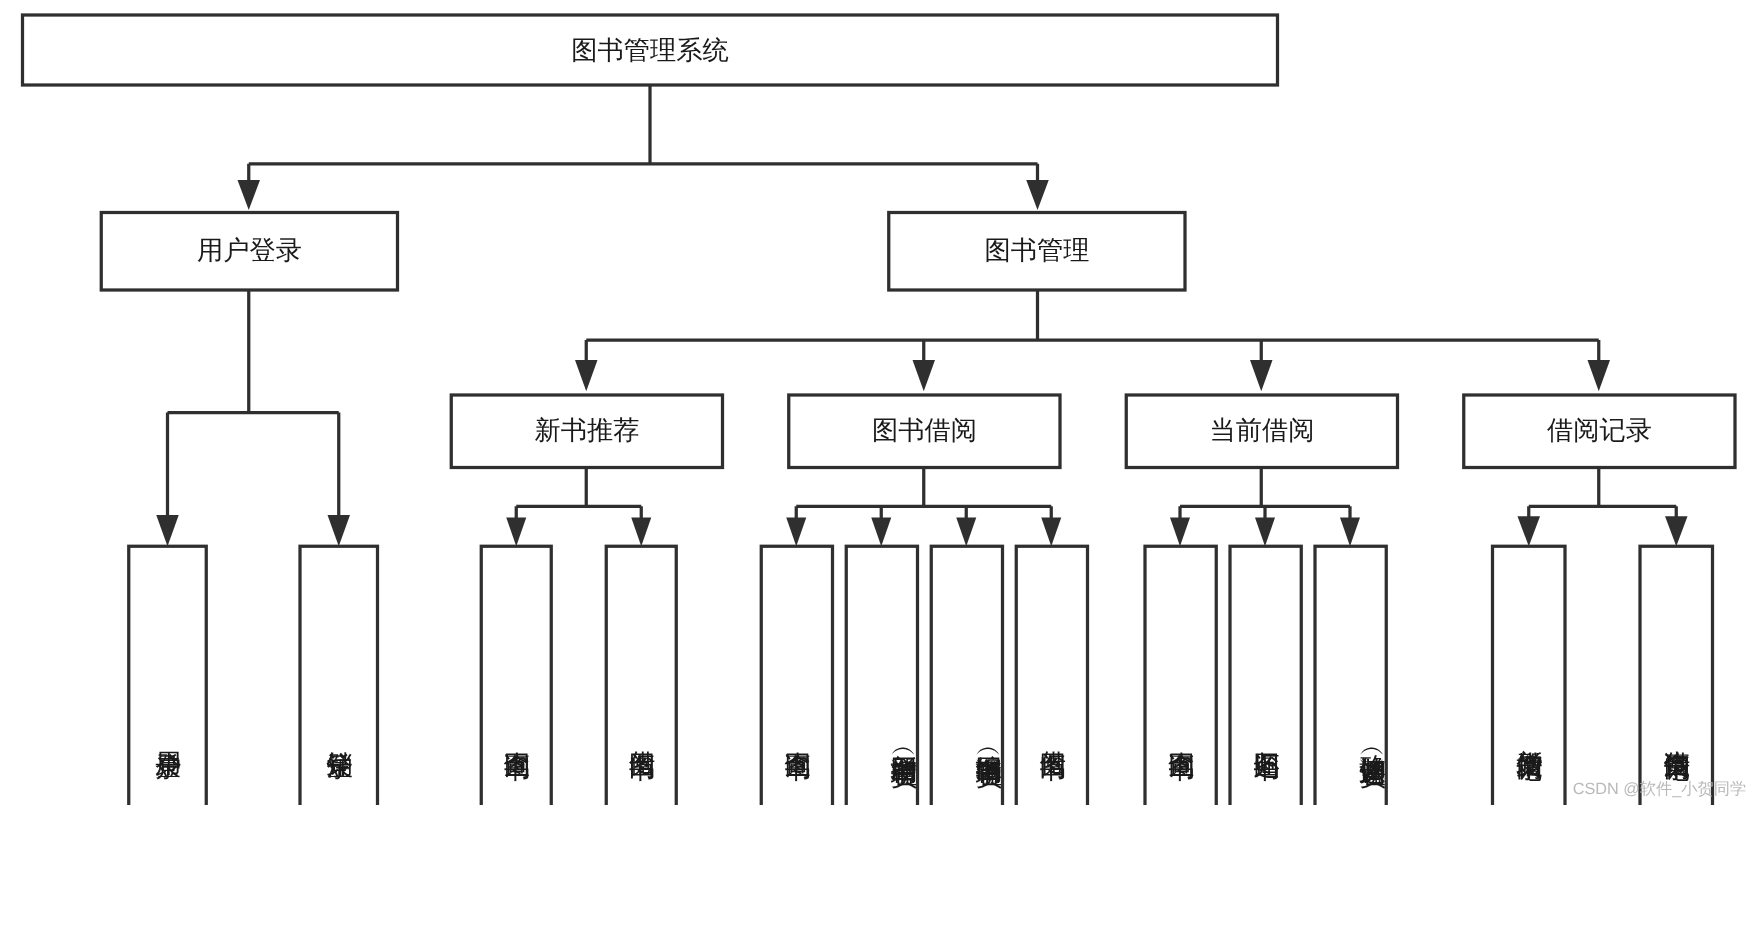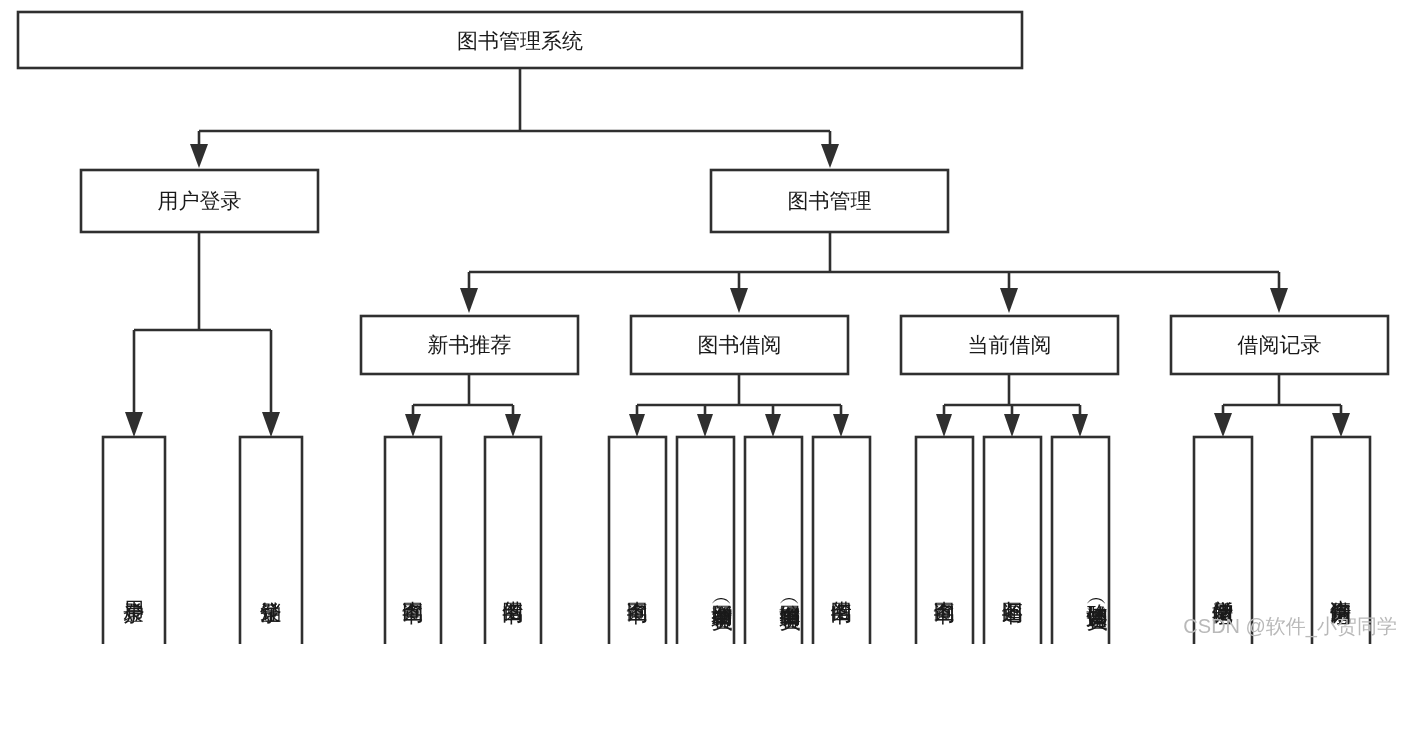--- a/index.html
+++ b/index.html
@@ -69,21 +69,21 @@
     letter-spacing: 1px;
     white-space: nowrap;
     pointer-events: none;
     user-select: none;
   }
   .watermark {
     position: absolute;
     right: 8px;
     bottom: 4px;
     font-family: "Liberation Sans", "DejaVu Sans", sans-serif;
-    font-size: 20px;
+    font-size: 13px;
     color: #b9b9b9;
     white-space: nowrap;
     user-select: none;
   }
 </style>
 </head>
 <body>
 
 <div id="diagram-root">
 

